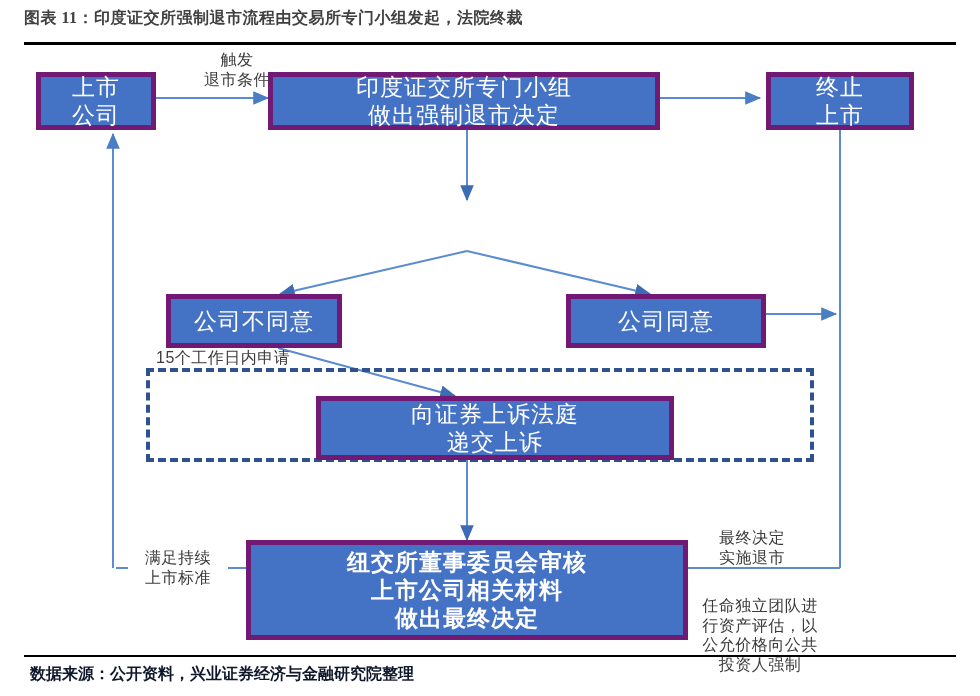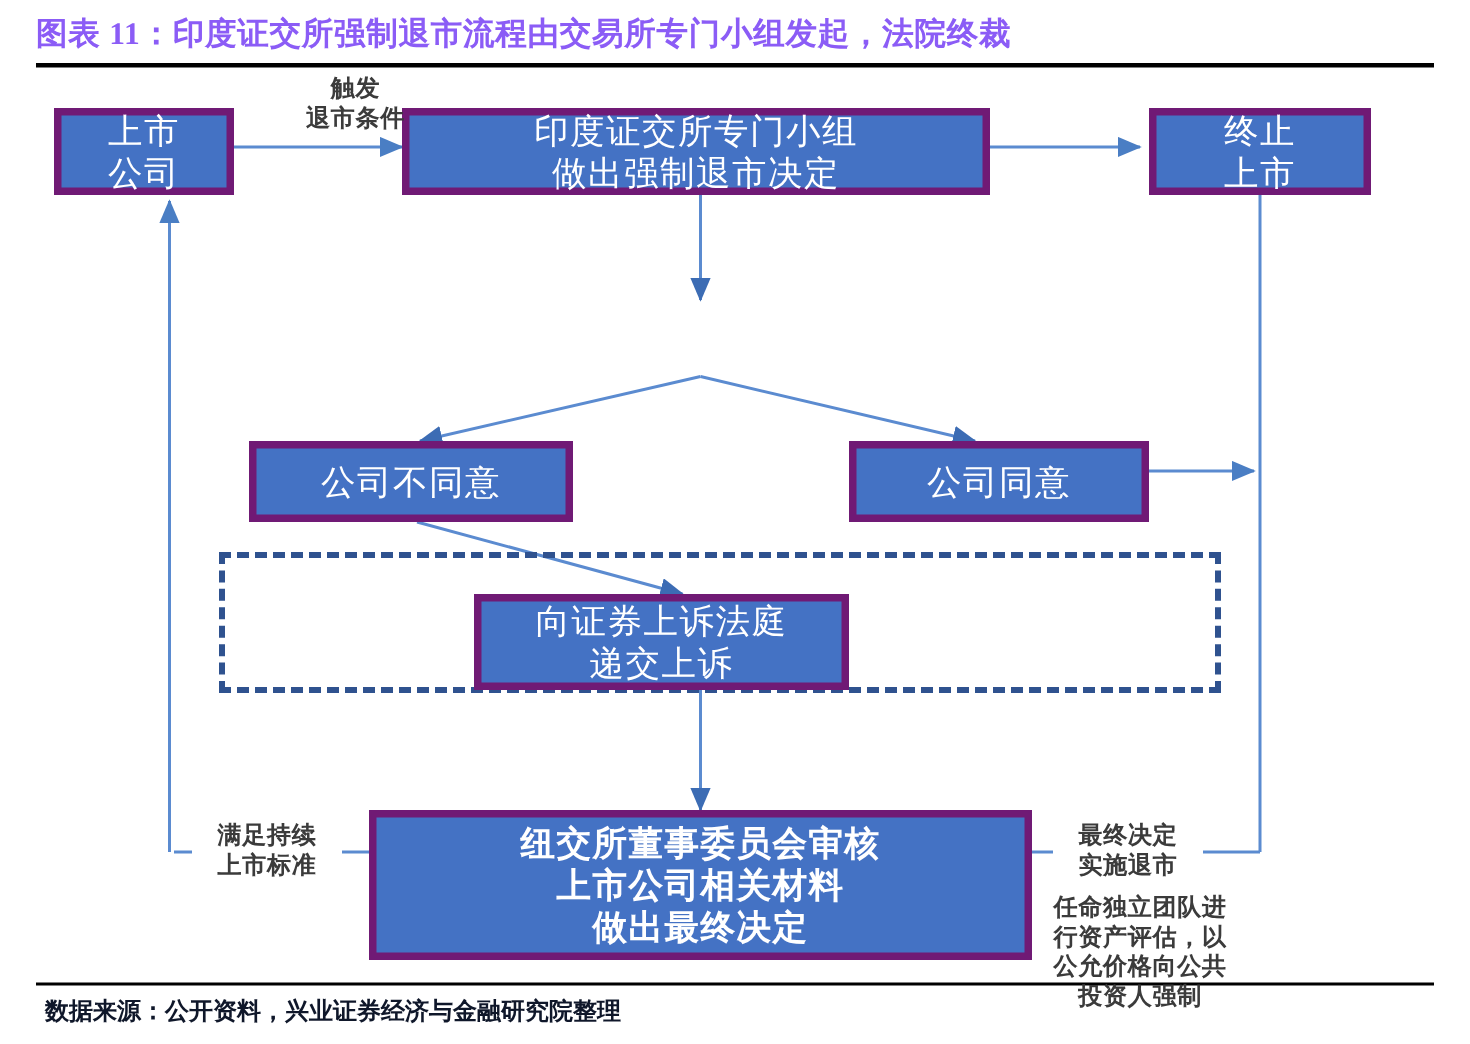--- a/index.html
+++ b/index.html
@@ -16,22 +16,22 @@
   }
 
   
   #figure-title {
     position: absolute;
     left: 24px;
     top: 8px;
     width: 932px;
     font-family: "Liberation Serif", "DejaVu Serif", serif;
     font-weight: bold;
-    font-size: 21px;
-    color: #8b5cf6;
+    font-size: 16px;
+    color: #404040;
     letter-spacing: 0.5px;
     white-space: nowrap;
   }
   #title-rule {
     position: absolute;
     left: 24px;
     top: 42px;
     width: 932px;
     height: 3px;
     background: #000000;
@@ -95,21 +95,20 @@
   .annot {
     position: absolute;
     color: #3b3b3b;
     font-size: 16px;
     line-height: 1.22;
     letter-spacing: 0.5px;
     text-align: center;
     white-space: pre-line;
     z-index: 4;
     background: #ffffff;
-    font-weight: bold;
   }
   .annot.no-bg { background: transparent; }
   .annot.left  { text-align: left; }
 
   
   #appeal-region {
     position: absolute;
     box-sizing: border-box;
     border: 4px dashed #2f528f;
     background: transparent;
@@ -166,39 +165,40 @@
   <div class="node" style="left:36px; top:24px; width:120px; height:58px;">上市
 公司</div>
 
   <div class="node" style="left:268px; top:24px; width:392px; height:58px;">印度证交所专门小组
 做出强制退市决定</div>
 
   <div class="node" style="left:766px; top:24px; width:148px; height:58px;text-align:center;">终止
 上市</div>
 
 
-  <div class="node" style="left:166px; top:246px; width:216px; height:54px;">公司不同意</div>
+  <div class="node" style="left:166px; top:246px; width:176px; height:54px;">公司不同意</div>
 
   <div class="node" style="left:566px; top:246px; width:200px; height:54px;">公司同意</div>
 
-  <div class="node" style="left:316px; top:348px; width:250px; height:64px;">向证券上诉法庭
+  <div class="node" style="left:316px; top:348px; width:358px; height:64px;">向证券上诉法庭
 递交上诉</div>
 
   <div class="node" style="left:246px; top:492px; width:442px; height:100px;font-weight:bold;">纽交所董事委员会审核
 上市公司相关材料
 做出最终决定</div>
 
   <div class="annot no-bg" style="left:178px; top:2px; width:118px;">触发
 退市条件</div>
 
+  <div class="annot left no-bg" style="left:156px; top:300px; width:200px;">15个工作日内申请</div>
 
   <div class="annot" style="left:128px; top:500px; width:100px;">满足持续
 上市标准</div>
 
-  <div class="annot" style="left:702px; top:500px; width:100px;">最终决定
+  <div class="annot" style="left:702px; top:480px; width:100px;">最终决定
 实施退市</div>
 
   <div class="annot no-bg" style="left:692px; top:548px; width:136px;">任命独立团队进
 行资产评估，以
 公允价格向公共
 投资人强制</div>
 
 </div>
 
 <div id="footer-rule"></div>

